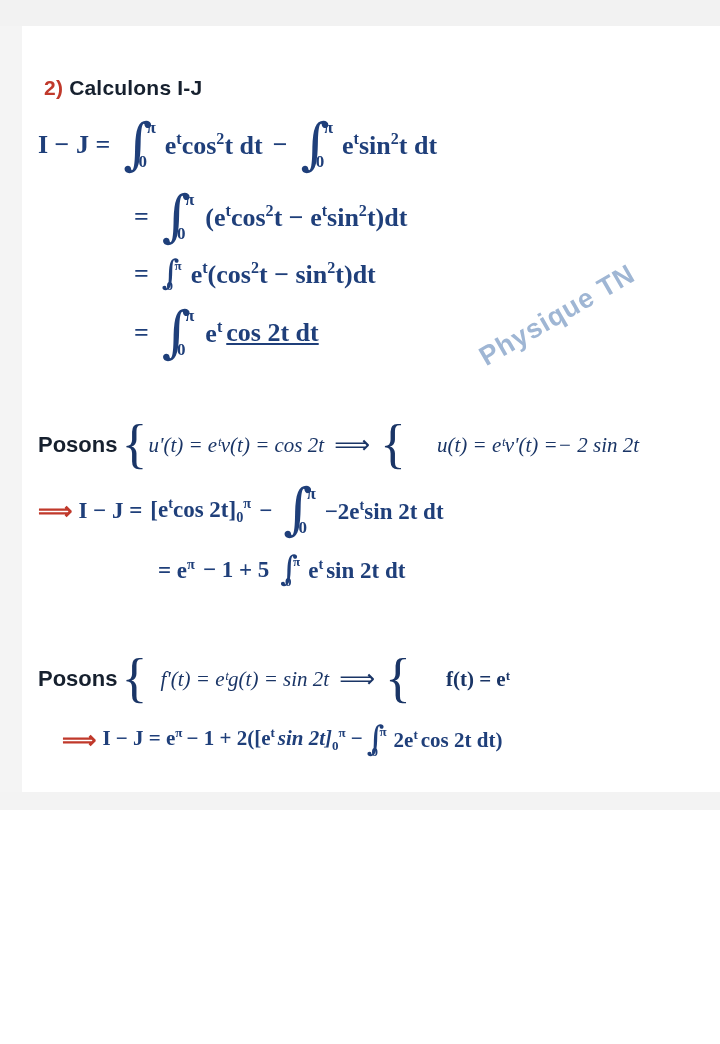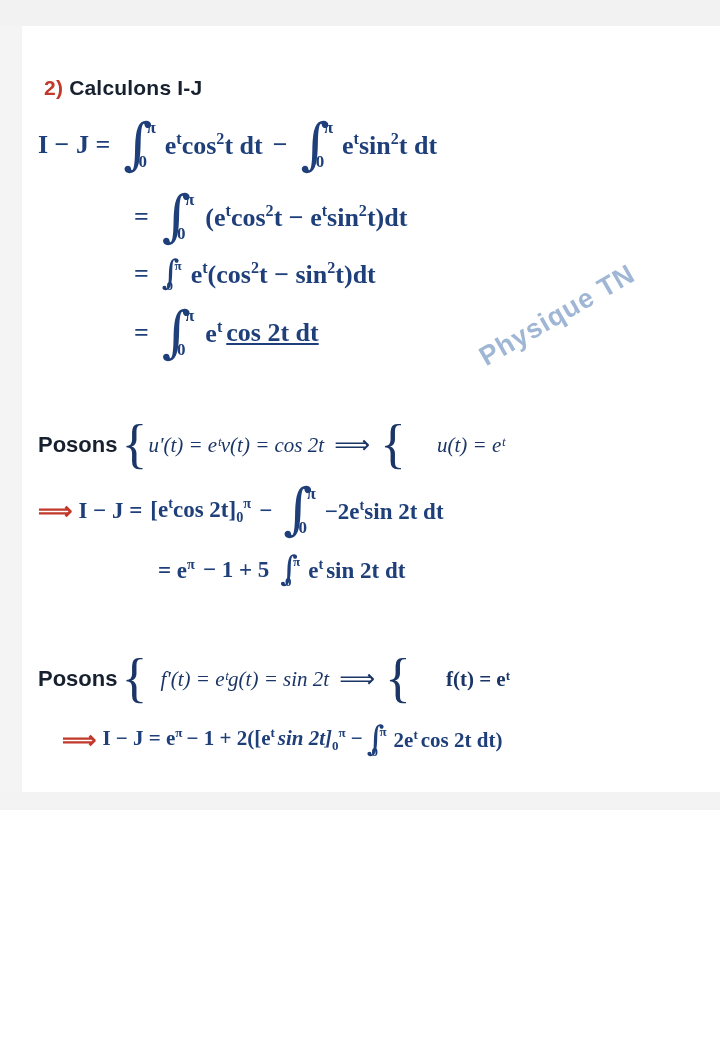--- a/index.html
+++ b/index.html
@@ -243,20 +243,21 @@
       <span class="posons-label">Posons</span>
       <span class="brace">{</span>
       <span class="sys">
         <span class="ln ital">u'(t) = eᵗ</span>
         <span class="ln ital">v(t) = cos 2t</span>
       </span>
       <span class="arrow">⟹</span>
       <span class="brace">{</span>
       <span class="sys">
         <span class="ln ital" style="margin-left:30px;">u(t) = eᵗ</span>
+        <span class="ln ital">v'(t) =− 2 sin 2t</span>
       </span>
     </div>
 
     <div class="result-line med" style="margin-top:20px;">
       <span class="res-arrow">⟹</span>
       <span class="blue" style="margin-right:8px;">I − J =</span>
       <span class="blue">
         <span>[e</span><sup class="sp">t</sup><span>cos 2t]</span><sub class="sb">0</sub><sup class="sp">π</sup>
       </span>
       <span class="blue" style="margin:0 8px;">−</span>

